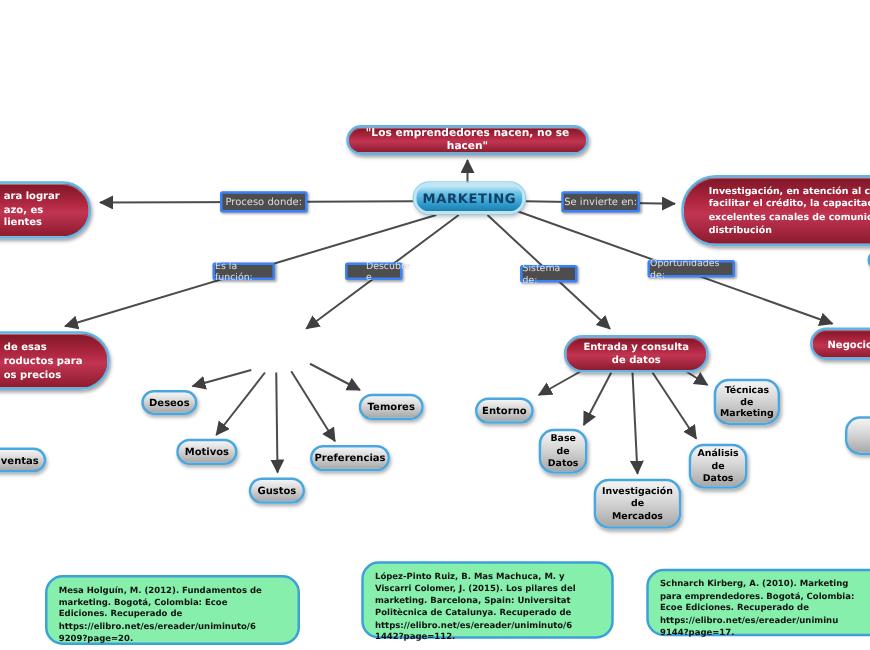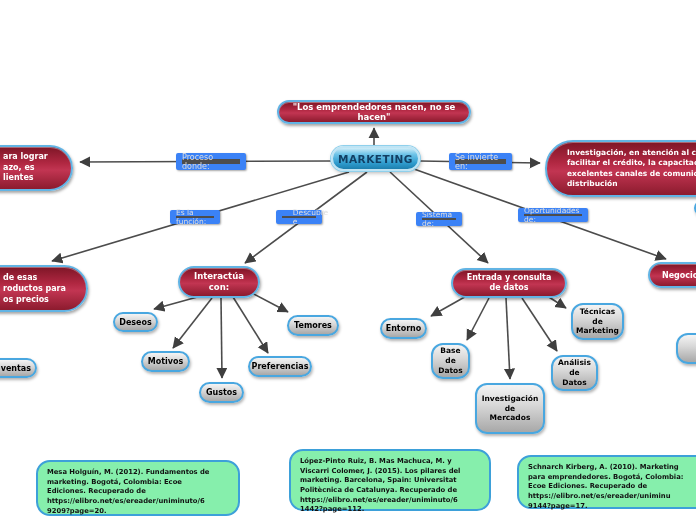--- a/index.html
+++ b/index.html
@@ -22,21 +22,21 @@
   
   .blue-node{
     background:linear-gradient(180deg,#cdecf8 0%,#6fc4e8 30%,#2f9cce 72%,#1d7fae 100%);
     border:2px solid #bfe4f4;border-radius:15px;
     color:#123f63;font-weight:bold;letter-spacing:.5px;
     display:flex;align-items:center;justify-content:center;
     box-shadow:0 0 0 1px #8fd0ec,1px 2px 4px rgba(0,0,0,.3);
   }
   
   .edge-label{
-    background:#4d4d4d;border:6px solid #3b82f6;border-radius:2px;
+    background:#4d4d4d;border:2px solid #3b82f6;border-radius:2px;
     color:#dedede;display:flex;align-items:center;justify-content:center;
     box-shadow:1px 1px 2px rgba(0,0,0,.35);
   }
   
   .leaf{
     background:linear-gradient(180deg,#f4f4f4 0%,#d8d8d8 42%,#a8a8a8 100%);
     border:2px solid #49a7e0;border-radius:12px;
     color:#000;font-weight:bold;font-size:8px;text-align:center;
     display:flex;align-items:center;justify-content:center;
     box-shadow:1px 2px 3px rgba(0,0,0,.3);
@@ -115,24 +115,20 @@
     <span class="txt" style="margin-left:20px;">Investigación, en atención al clien
 facilitar el crédito, la capacitación
 excelentes canales de comunicaci
 distribución</span>
   </div>
   <div class="node red-node" style="left:-62px;top:265px;width:150px;height:47px;border-radius:24px;font-size:8px;justify-content:flex-start;text-align:left;line-height:1.4;">
     <span class="txt" style="margin-left:63px;">de esas
 roductos para
 os precios</span>
   </div>
-  <div class="node red-node" style="left:178px;top:266px;width:82px;height:32px;border-radius:16px;font-size:8.5px;line-height:1.3;">
-    <span class="txt">Interactúa
-con:</span>
-  </div>
   <div class="node red-node" style="left:451px;top:268px;width:116px;height:30px;border-radius:15px;font-size:8px;line-height:1.3;">
     <span class="txt">Entrada y consulta
 de datos</span>
   </div>
   <div class="node red-node" style="left:648px;top:262px;width:70px;height:26px;border-radius:13px;font-size:8px;justify-content:flex-start;">
     <span class="txt" style="margin-left:12px;">Negocios</span>
   </div>
 
   <div class="leaf" style="left:113px;top:312px;width:45px;height:20px;">
     <span class="txt">Deseos</span>
@@ -151,21 +147,21 @@
   </div>
 
   <div class="leaf" style="left:380px;top:318px;width:47px;height:21px;">
     <span class="txt">Entorno</span>
   </div>
   <div class="leaf" style="left:431px;top:343px;width:39px;height:36px;font-size:7.5px;line-height:1.3;">
     <span class="txt">Base
 de
 Datos</span>
   </div>
-  <div class="leaf" style="left:475px;top:383px;width:70px;height:51px;font-size:7.5px;line-height:1.3;">
+  <div class="leaf" style="left:475px;top:383px;width:70px;height:40px;font-size:7.5px;line-height:1.3;">
     <span class="txt">Investigación
 de
 Mercados</span>
   </div>
   <div class="leaf" style="left:551px;top:355px;width:47px;height:36px;font-size:7.5px;line-height:1.3;">
     <span class="txt">Análisis
 de
 Datos</span>
   </div>
   <div class="leaf" style="left:571px;top:303px;width:53px;height:37px;font-size:7.5px;line-height:1.3;">

